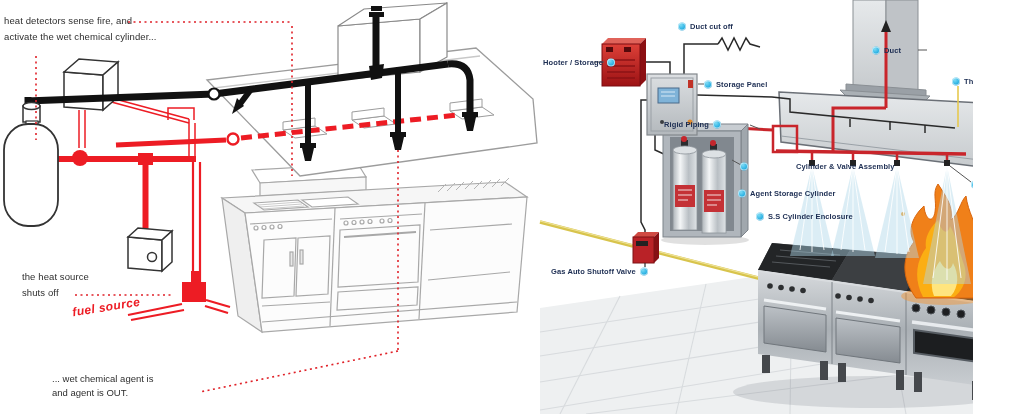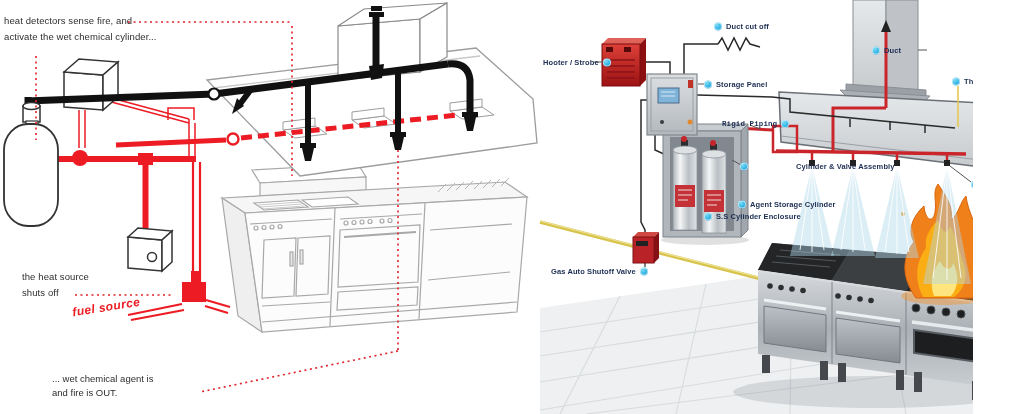--- a/index.html
+++ b/index.html
@@ -403,64 +403,64 @@
 
   <div class="lnote" style="left:22px;top:269px;">
     <div>the heat source</div>
     <div>shuts off</div>
   </div>
 
   <div class="fuel">fuel source</div>
 
   <div class="discharge">
     <div>... wet chemical agent is</div>
-    <div>and fire is OUT.</div>
-  </div>
-
-  <div class="rlabel" style="left:714px;top:26px;">
+    <div>and agent is OUT.</div>
+  </div>
+
+  <div class="rlabel" style="left:678px;top:26px;">
     <span class="dot"></span>
     <span class="rtext">Duct cut off</span>
   </div>
 
   <div class="rlabel" style="left:543px;top:62px;">
-    <span class="rtext">Hooter / Strobe</span>
+    <span class="rtext">Hooter / Storage</span>
     <span class="dot"></span>
   </div>
 
   <div class="rlabel" style="left:704px;top:84px;">
     <span class="dot"></span>
     <span class="rtext">Storage Panel</span>
   </div>
 
   <div class="rlabel" style="left:872px;top:50px;text-align:right;">
     <span class="dot"></span>
     <span class="rtext">Duct</span>
   </div>
 
   <div class="rlabel" style="left:952px;top:81px;">
     <span class="dot"></span>
     <span class="rtext">Thermal Sensor</span>
   </div>
 
-  <div class="rlabel" style="left:722px;top:124px;font-family:Liberation Mono, monospace;">
+  <div class="rlabel" style="left:664px;top:124px;">
     <span class="rtext">Rigid Piping</span>
     <span class="dot"></span>
   </div>
 
   <div class="rlabel" style="left:740px;top:166px;gap:48px;">
     <span class="dot"></span>
     <span class="rtext">Cylinder &amp; Valve Assembly</span>
   </div>
 
-  <div class="rlabel" style="left:738px;top:204px;text-align:right;">
+  <div class="rlabel" style="left:738px;top:193px;text-align:right;">
     <span class="dot"></span>
     <span class="rtext">Agent Storage Cylinder</span>
   </div>
 
-  <div class="rlabel" style="left:704px;top:216px;">
+  <div class="rlabel" style="left:756px;top:216px;">
     <span class="dot"></span>
     <span class="rtext">S.S Cylinder Enclosure</span>
   </div>
 
   <div class="rlabel" style="left:971px;top:184px;">
     <span class="dot"></span>
     <span class="rtext">Nozzles</span>
   </div>
 
   <div class="rlabel" style="left:551px;top:271px;">

